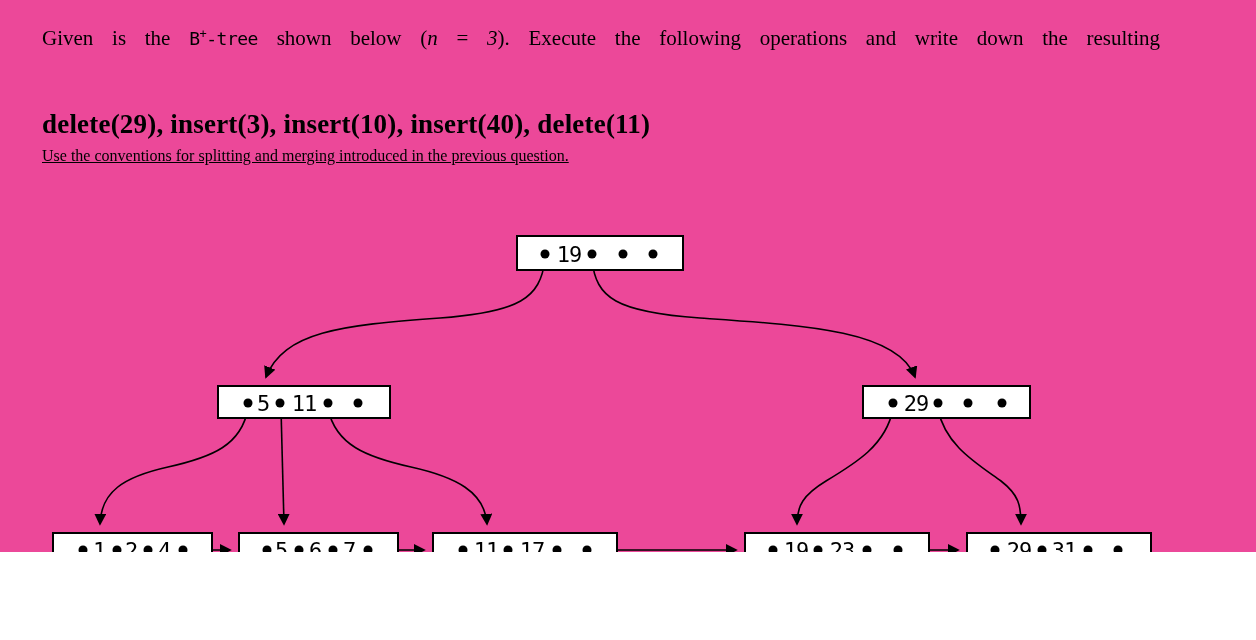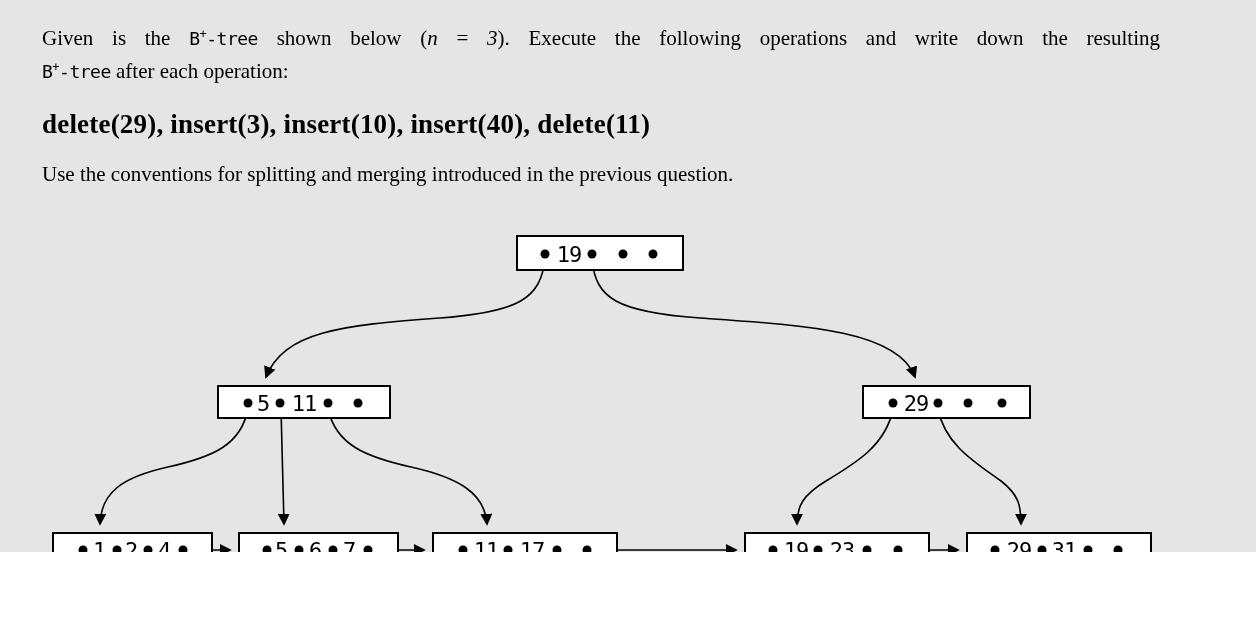--- a/index.html
+++ b/index.html
@@ -4,21 +4,21 @@
 <style>
   html, body {
     margin: 0;
     padding: 0;
     background: #ffffff;
   }
   .page {
     position: relative;
     width: 1256px;
     height: 552px;
-    background: #e5e5e5;
+    background: #ec4899;
     overflow: hidden;
     font-family: "Liberation Serif", serif;
     color: #000000;
   }
   .textblock {
     position: absolute;
     left: 42px;
     top: 20px;
     width: 1118px;
     font-size: 21px;
@@ -46,22 +46,23 @@
     position: absolute;
     left: 42px;
     top: 109px;
     font-size: 27px;
     font-weight: bold;
     letter-spacing: 0.2px;
   }
   .note-line {
     position: absolute;
     left: 42px;
-    top: 162px;
-    font-size: 21px;
+    top: 147px;
+    font-size: 16px;
+    text-decoration: underline;
   }
   .diagram {
     position: absolute;
     left: 0;
     top: 0;
   }
   .nodekey {
     font-family: "DejaVu Sans Mono", monospace;
     font-size: 22px;
     letter-spacing: -1px;
@@ -84,21 +85,20 @@
     stroke-width: 1.6;
   }
 </style>
 </head>
 <body>
 
 <div class="page">
 
   <div class="textblock">
     <div class="justify-line"><span>Given is the </span><span class="code">B</span><span class="supplus">+</span><span class="code">-tree</span><span> shown below (</span><span class="mathit">n</span><span> = </span><span class="mathit">3</span><span>). Execute the following operations and write down the resulting</span></div>
-    <div><span class="code">B</span><span class="supplus">+</span><span class="code">-tree</span><span> after each operation:</span></div>
   </div>
 
   <div class="ops-line">delete(29), insert(3), insert(10), insert(40), delete(11)</div>
 
   <div class="note-line">Use the conventions for splitting and merging introduced in the previous question.</div>
 
   <svg class="diagram" width="1256" height="640" viewBox="0 0 1256 640">
     <defs>
       <marker id="arrow" viewBox="0 0 10 10" refX="8.5" refY="5" markerWidth="7.5" markerHeight="7.5" orient="auto">
         <path d="M0,0 L10,5 L0,10 Z" fill="#000000"></path>

